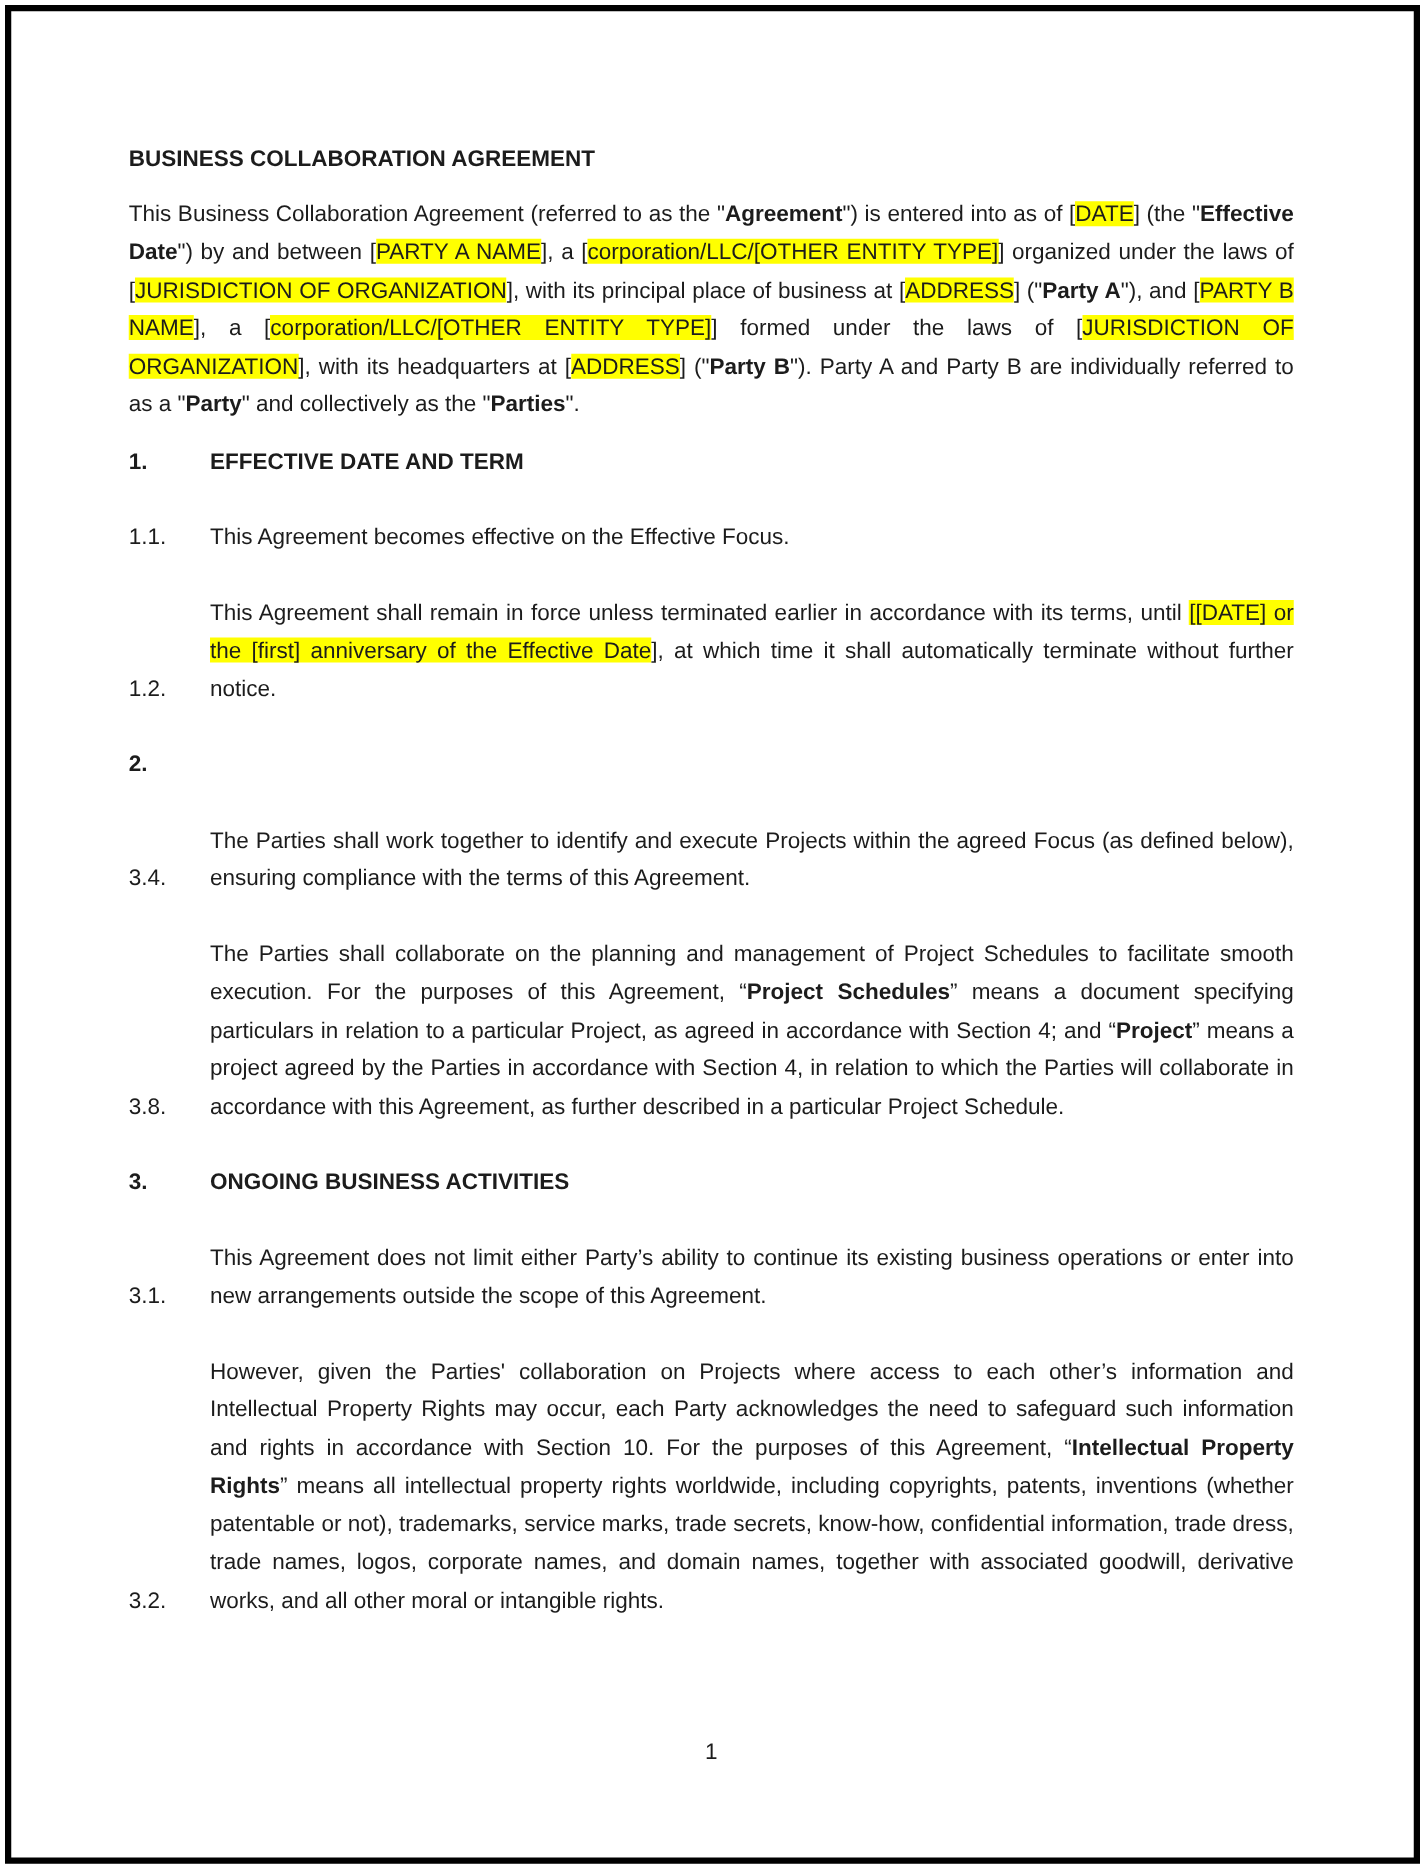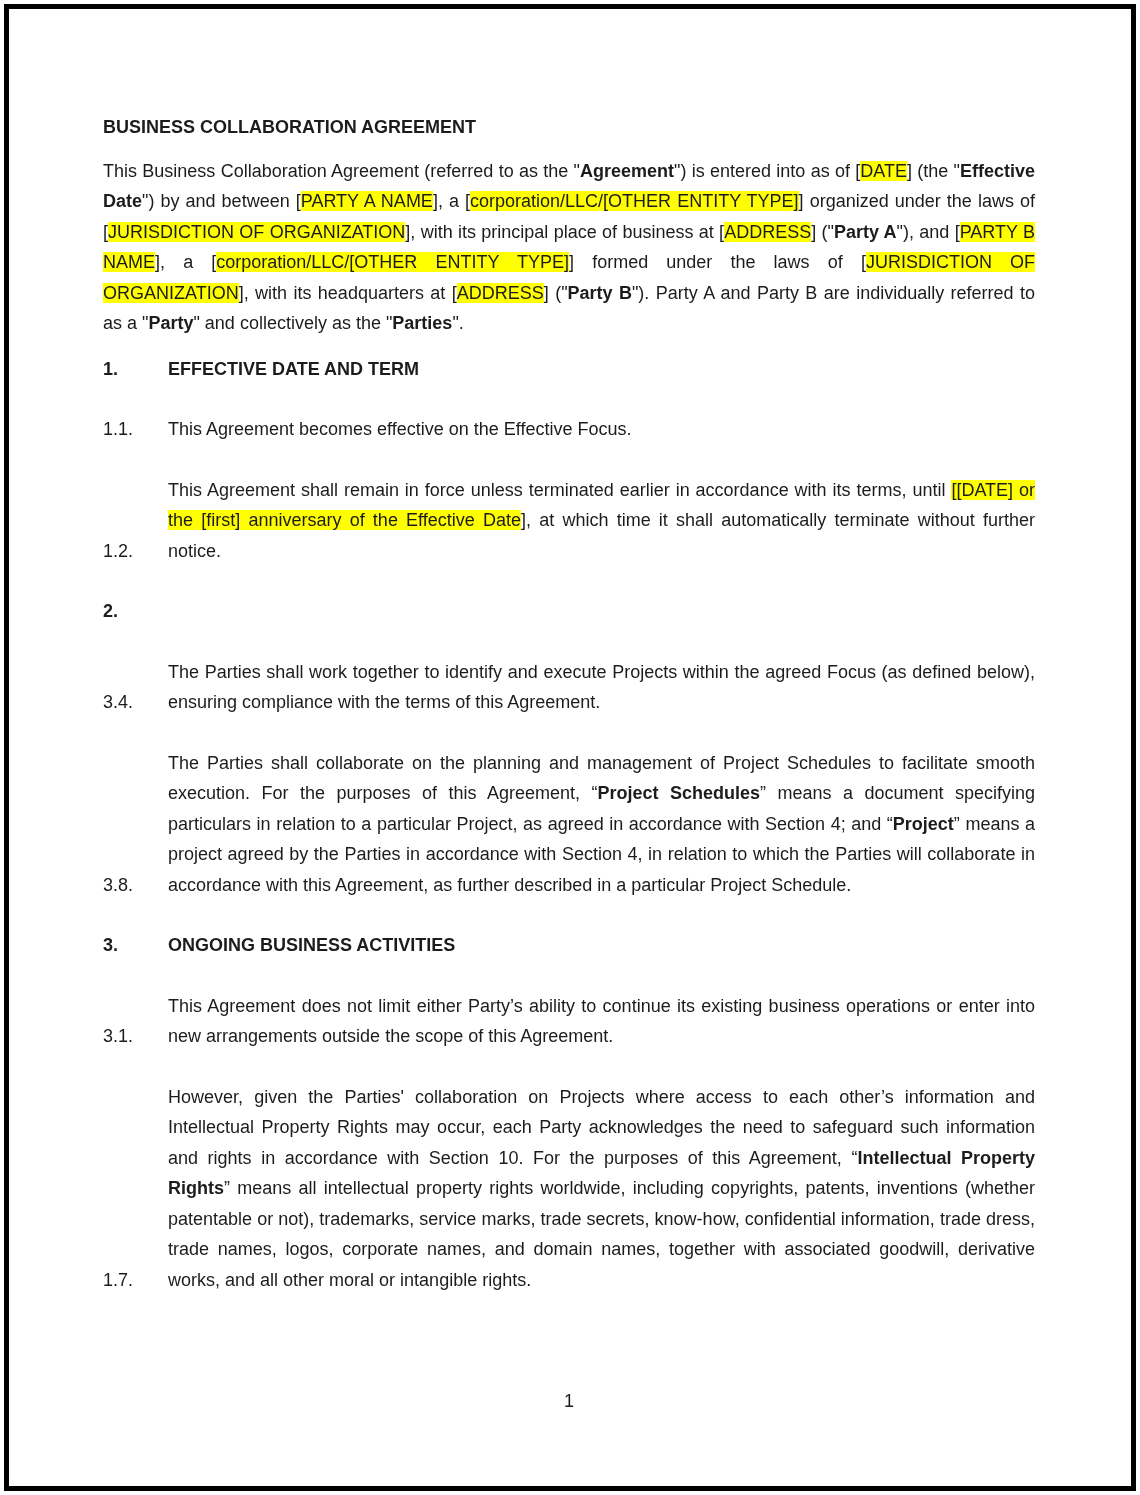--- a/index.html
+++ b/index.html
@@ -117,20 +117,20 @@
   <div class="section">
     <div class="sec-heading">
       <span class="num">3.</span>
       <span class="sec-title">ONGOING BUSINESS ACTIVITIES</span>
     </div>
     <div class="item">
       <span class="num">3.1.</span>
       <div class="body para"><span>This Agreement does not limit either Party’s ability to continue its existing business operations or enter into new arrangements outside the scope of this Agreement.</span></div>
     </div>
     <div class="item">
-      <span class="num">1.7.</span>
+      <span class="num">3.2.</span>
       <div class="body para"><span>However, given the Parties' collaboration on Projects where access to each other’s information and Intellectual Property Rights may occur, each Party acknowledges the need to safeguard such information and rights in accordance with Section 10. For the purposes of this Agreement, “</span><span class="b">Intellectual Property Rights</span><span>” means all intellectual property rights worldwide, including copyrights, patents, inventions (whether patentable or not), trademarks, service marks, trade secrets, know-how, confidential information, trade dress, trade names, logos, corporate names, and domain names, together with associated goodwill, derivative works, and all other moral or intangible rights.</span></div>
     </div>
   </div>
 
 </div>
 
 <div class="page-number">1</div>
 
 </body></html>

